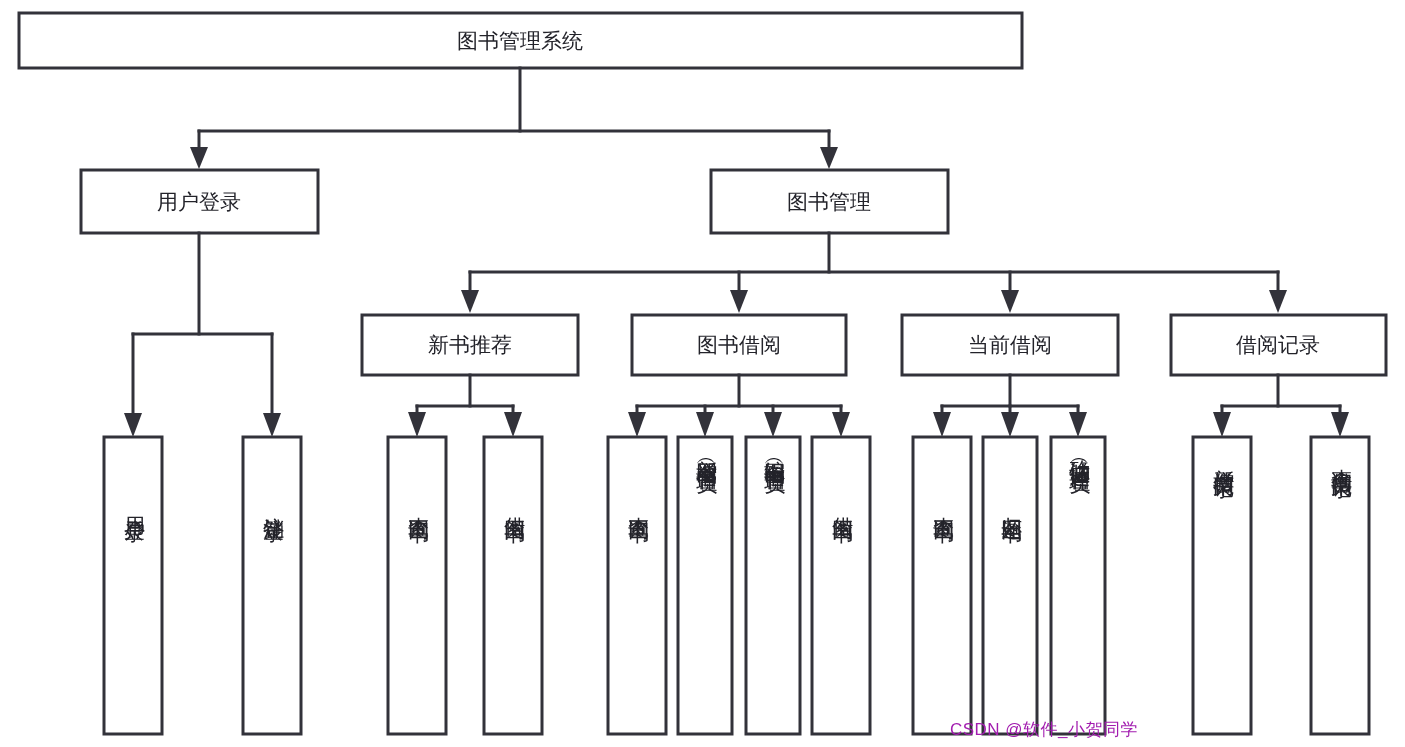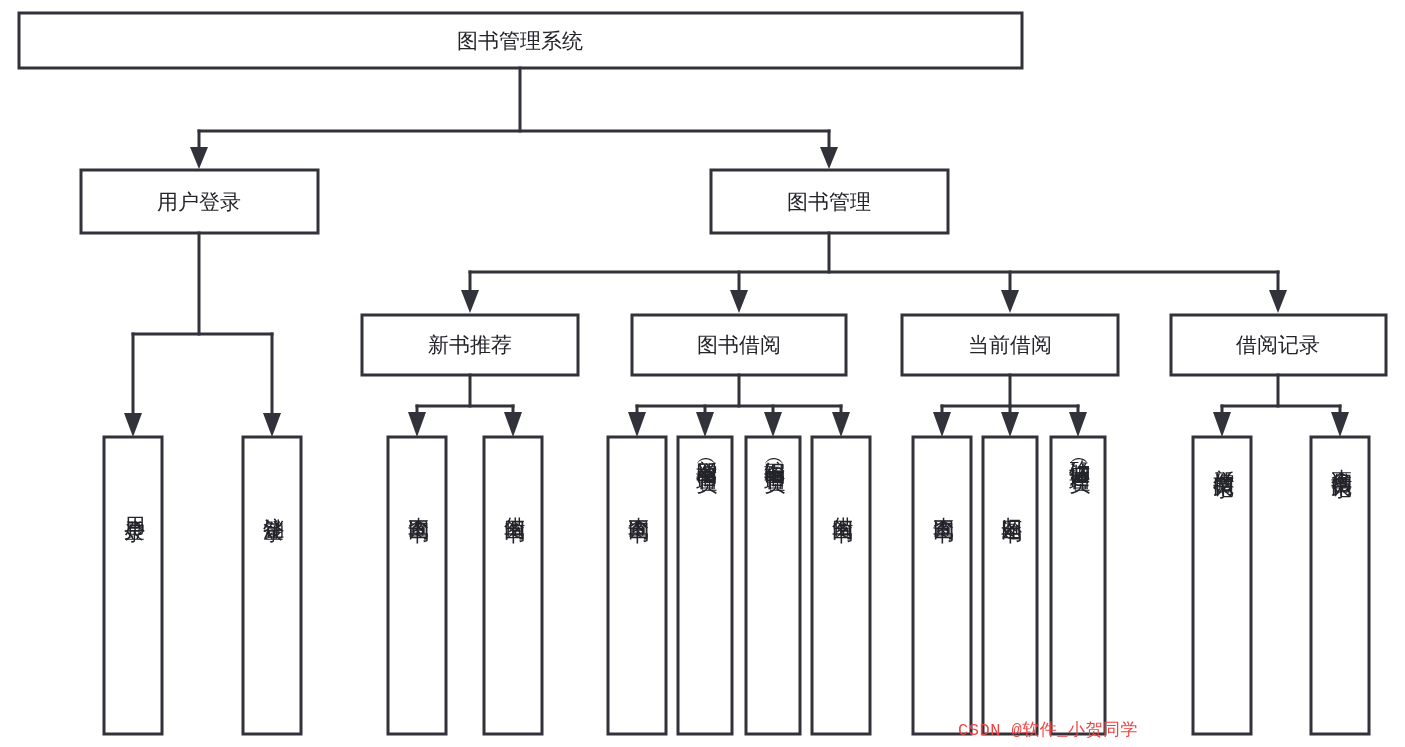--- a/index.html
+++ b/index.html
@@ -60,23 +60,23 @@
     color: #23232a;
     letter-spacing: 2px;
     white-space: nowrap;
     text-align: left;
     pointer-events: none;
   }
   .watermark {
     position: absolute;
     right: 12px;
     bottom: 6px;
-    font-family: Liberation Mono, monospace;
+    font-family: Liberation Sans, sans-serif;
     font-size: 17px;
-    color: #ef4444;
+    color: #a21caf;
     white-space: nowrap;
     letter-spacing: 0.5px;
   }
 </style>
 </head>
 <body>
 
 <div id="diagram-root">
 
   <svg class="diagram-canvas" viewBox="0 0 1405 747">

